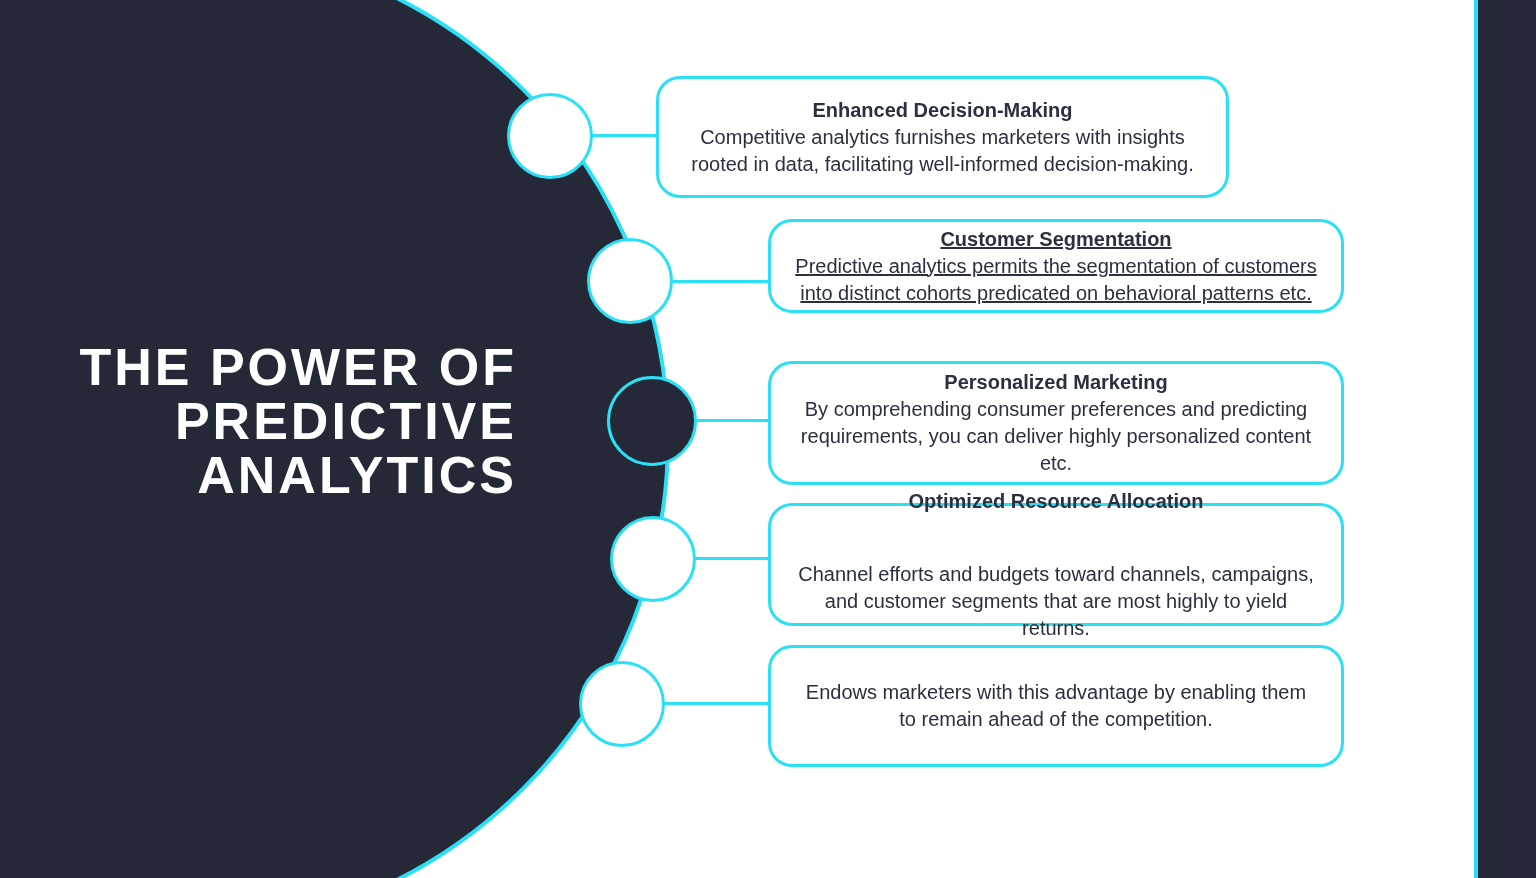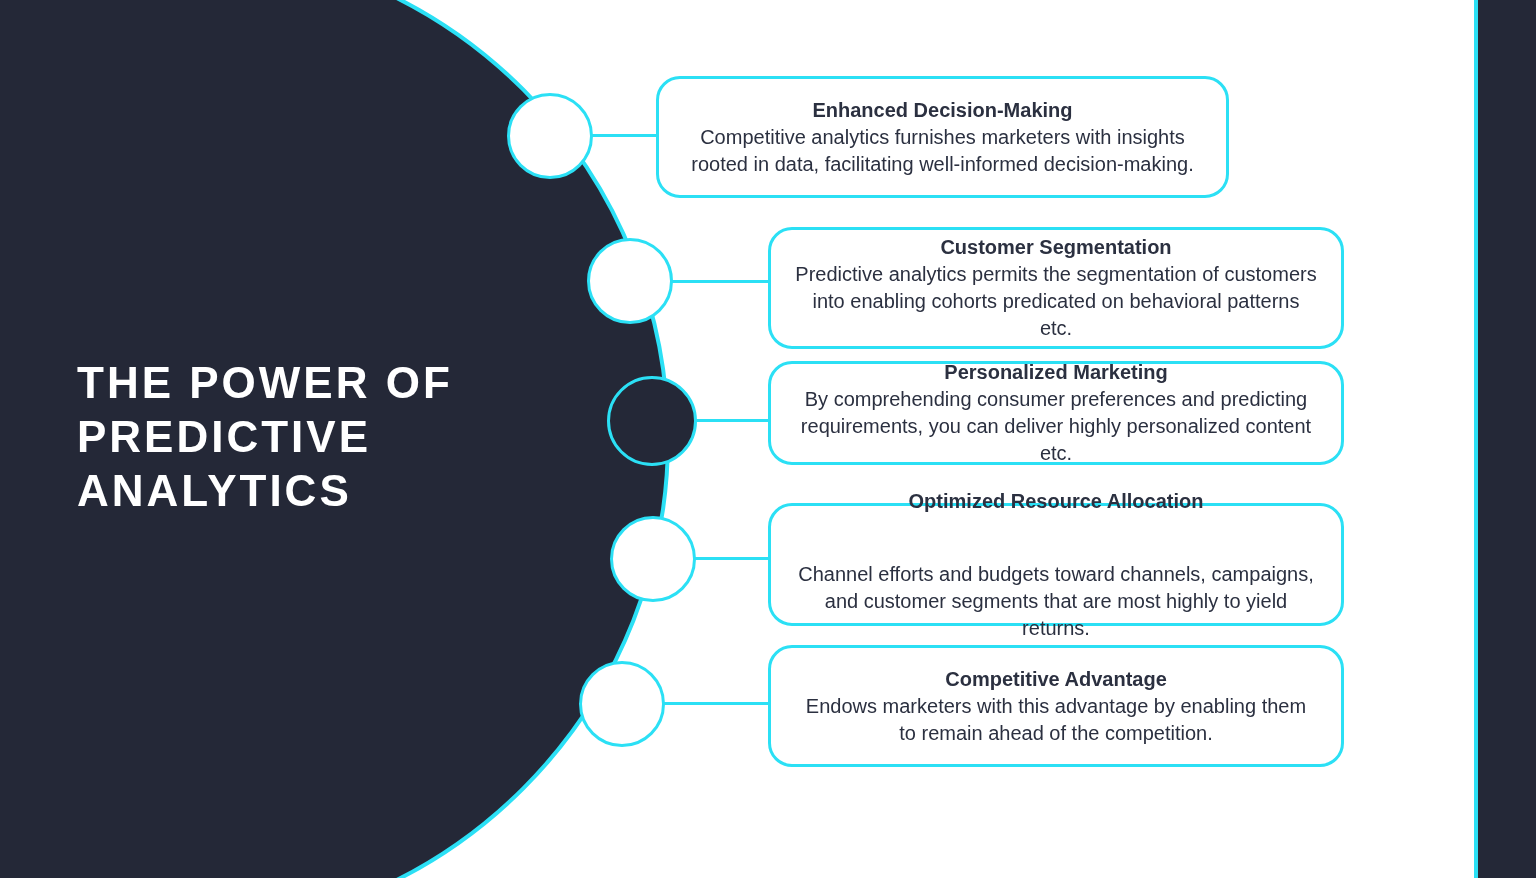--- a/index.html
+++ b/index.html
@@ -35,29 +35,29 @@
     top:0;right:0;bottom:0;
     width:62px;
     background:var(--dark);
     border-left:4px solid var(--cyan);
     z-index:1;
   }
 
   
   .main-title{
     position:absolute;
-    left:77px;top:356px;
+    left:77px;top:340px;
     width:440px;
     z-index:3;
     color:var(--white);
-    font-size:44px;
+    font-size:52px;
     font-weight:bold;
     letter-spacing:3px;
     line-height:54px;
-    text-align:left;
+    text-align:right;
   }
   .main-title span{display:block;}
 
   
   .connector{
     position:absolute;
     height:3px;
     background:var(--cyan);
     z-index:2;
   }
@@ -99,22 +99,22 @@
   .callout .box-title{
     font-size:20px;
     font-weight:bold;
     line-height:27px;
   }
   .callout .box-body{
     font-size:20px;
     line-height:27px;
   }
   .b1{left:656px;top:76px;width:573px;height:122px;}
-  .b2{left:768px;top:227px;width:576px;height:122px;}
-  .b3{left:768px;top:361px;width:576px;height:104px;}
+  .b2{left:768px;top:219px;width:576px;height:94px;text-decoration:underline;}
+  .b3{left:768px;top:361px;width:576px;height:124px;}
   .b4{left:768px;top:503px;width:576px;height:123px;gap:46px;}
   .b5{left:768px;top:645px;width:576px;height:122px;}
 </style>
 </head>
 <body>
 
 <div class="stage">
 
   <div class="big-circle"></div>
   <div class="right-band"></div>
@@ -137,31 +137,30 @@
   <div class="node n4"></div>
   <div class="node n5"></div>
 
   <div class="callout b1">
     <div class="box-title">Enhanced Decision-Making</div>
     <div class="box-body">Competitive analytics furnishes marketers with insights rooted in data, facilitating well-informed decision-making.</div>
   </div>
 
   <div class="callout b2">
     <div class="box-title">Customer Segmentation</div>
-    <div class="box-body">Predictive analytics permits the segmentation of customers into enabling cohorts predicated on behavioral patterns etc.</div>
+    <div class="box-body">Predictive analytics permits the segmentation of customers into distinct cohorts predicated on behavioral patterns etc.</div>
   </div>
 
   <div class="callout b3">
     <div class="box-title">Personalized Marketing</div>
     <div class="box-body">By comprehending consumer preferences and predicting requirements, you can deliver highly personalized content etc.</div>
   </div>
 
   <div class="callout b4">
     <div class="box-title">Optimized Resource Allocation</div>
     <div class="box-body">Channel efforts and budgets toward channels, campaigns, and customer segments that are most highly to yield returns.</div>
   </div>
 
   <div class="callout b5">
-    <div class="box-title">Competitive Advantage</div>
     <div class="box-body">Endows marketers with this advantage by enabling them to remain ahead of the competition.</div>
   </div>
 
 </div>
 
 </body></html>

